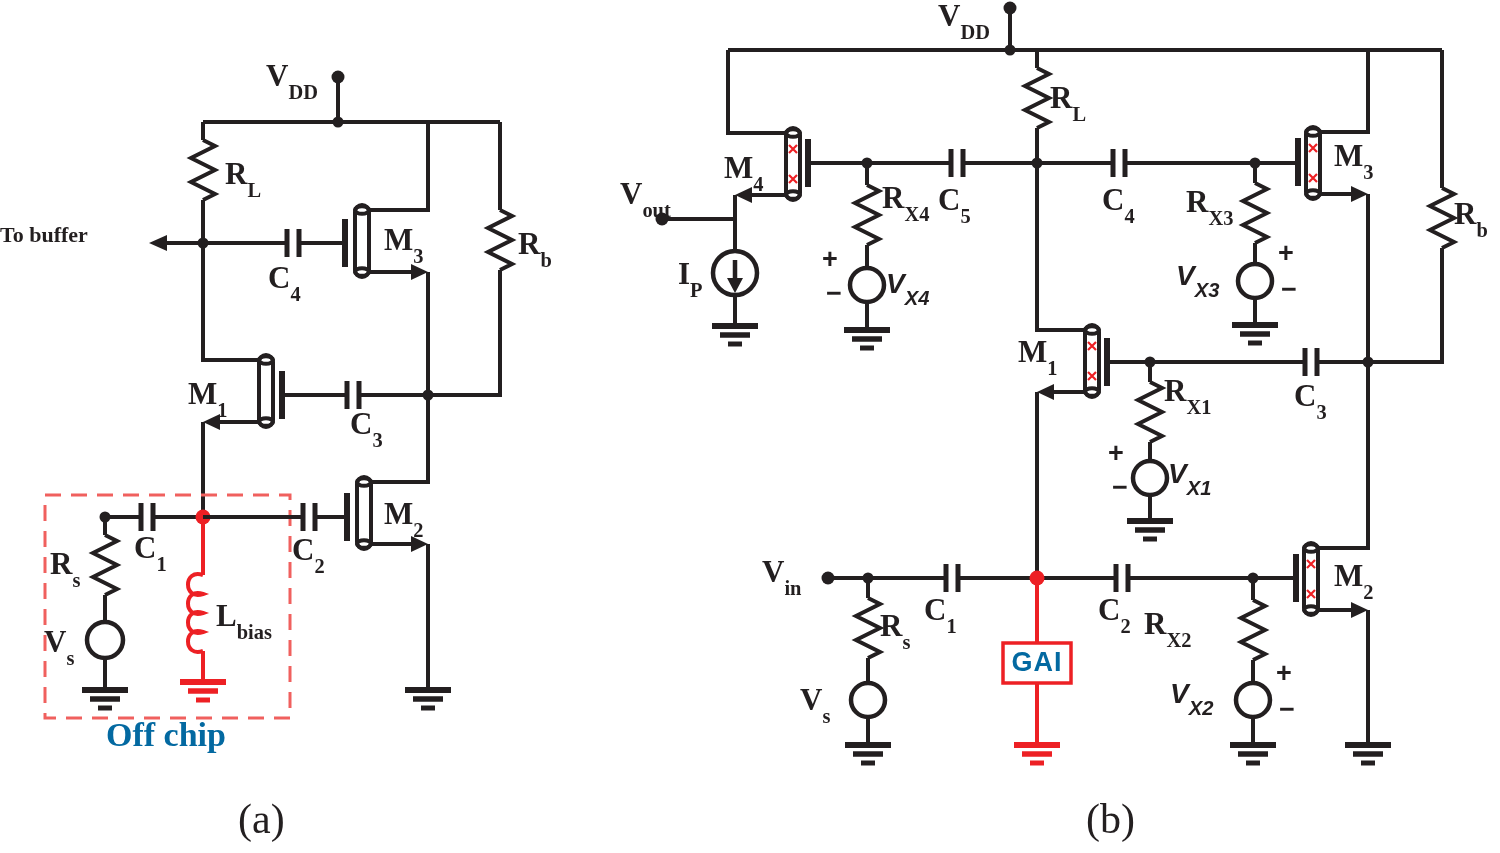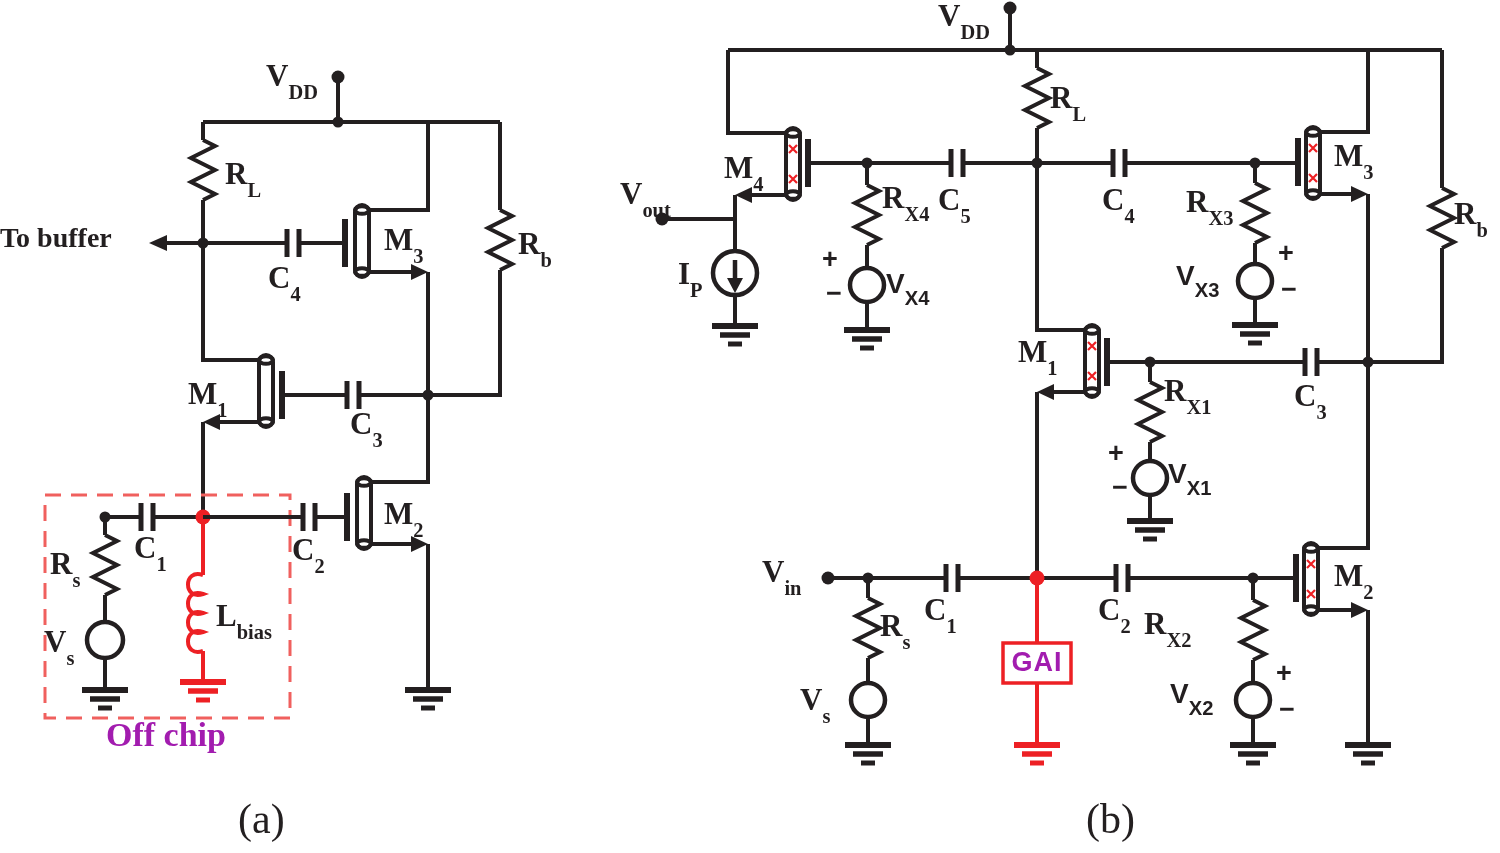--- a/index.html
+++ b/index.html
@@ -2,29 +2,29 @@
 <html><head>
 <meta charset="utf-8">
 <style>
   html,body{margin:0;padding:0;background:#ffffff}
   .stage{position:relative;width:1500px;height:853px;background:#ffffff;overflow:hidden;
          font-family:"Liberation Serif",serif;color:#231f20}
   svg.schem{position:absolute;left:0;top:0;display:block}
   .lbl{position:absolute;line-height:1;font-weight:bold;font-size:31px;white-space:nowrap}
   .lbl sub{font-size:0.66em;position:relative;top:0.28em;line-height:1}
   .it{}
-  .sans{font-family:"Liberation Sans",sans-serif;font-size:28px}
+  .sans{font-family:"Liberation Sans",sans-serif;font-style:italic;font-size:28px}
   .sans sub{font-size:0.72em}
-  .red{color:#a21caf}
+  .red{color:#0369a1}
   .sign{font-family:"Liberation Sans",sans-serif;font-size:27px;font-weight:bold;font-style:normal}
   .cap{font-weight:normal;font-size:42px}
   .gai{font-family:"Liberation Sans",sans-serif;font-weight:bold;font-size:27px;letter-spacing:1px;
        font-style:normal;text-align:center}
   .offchip{font-size:34px}
-  .tobuf{font-size:28px}
+  .tobuf{font-size:22px}
 </style>
 </head>
 <body>
 
 <div class="stage">
 
 <svg class="schem" width="1500" height="853" viewBox="0 0 1500 853">
   <defs>
     <g id="gnd" stroke="currentColor" fill="none">
       <path d="M-23,0 H23" stroke-width="6"></path>

